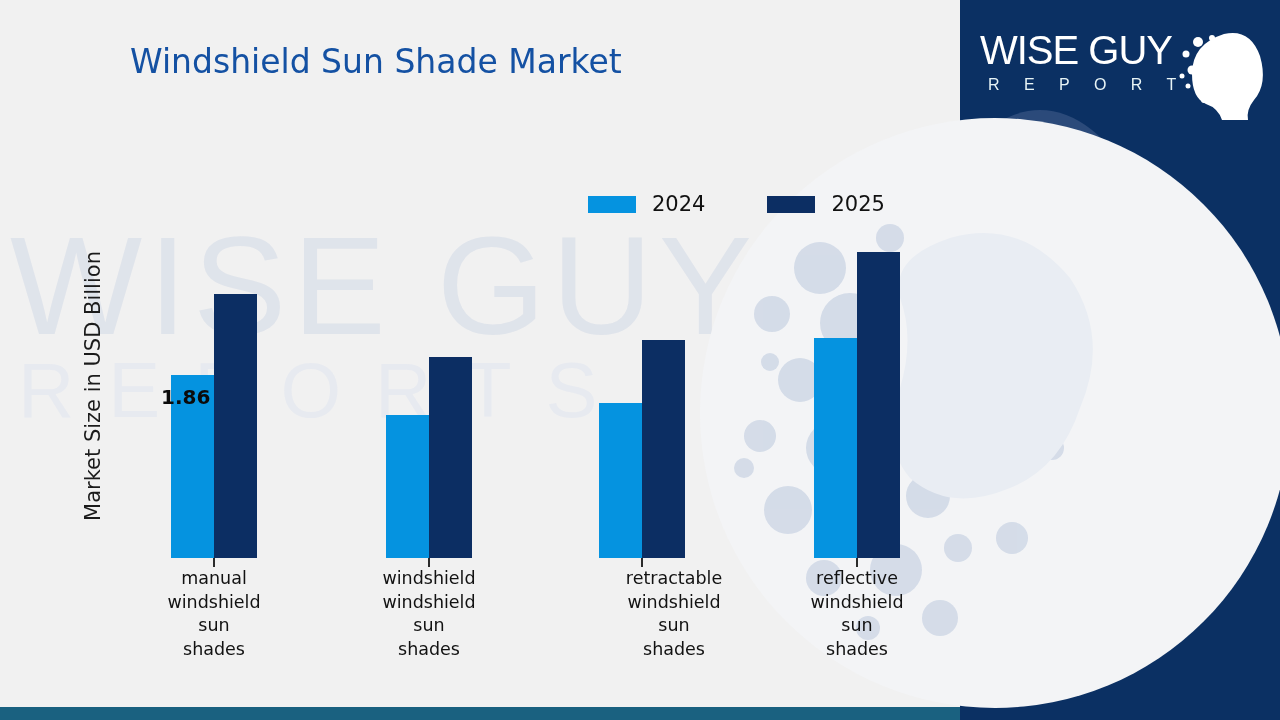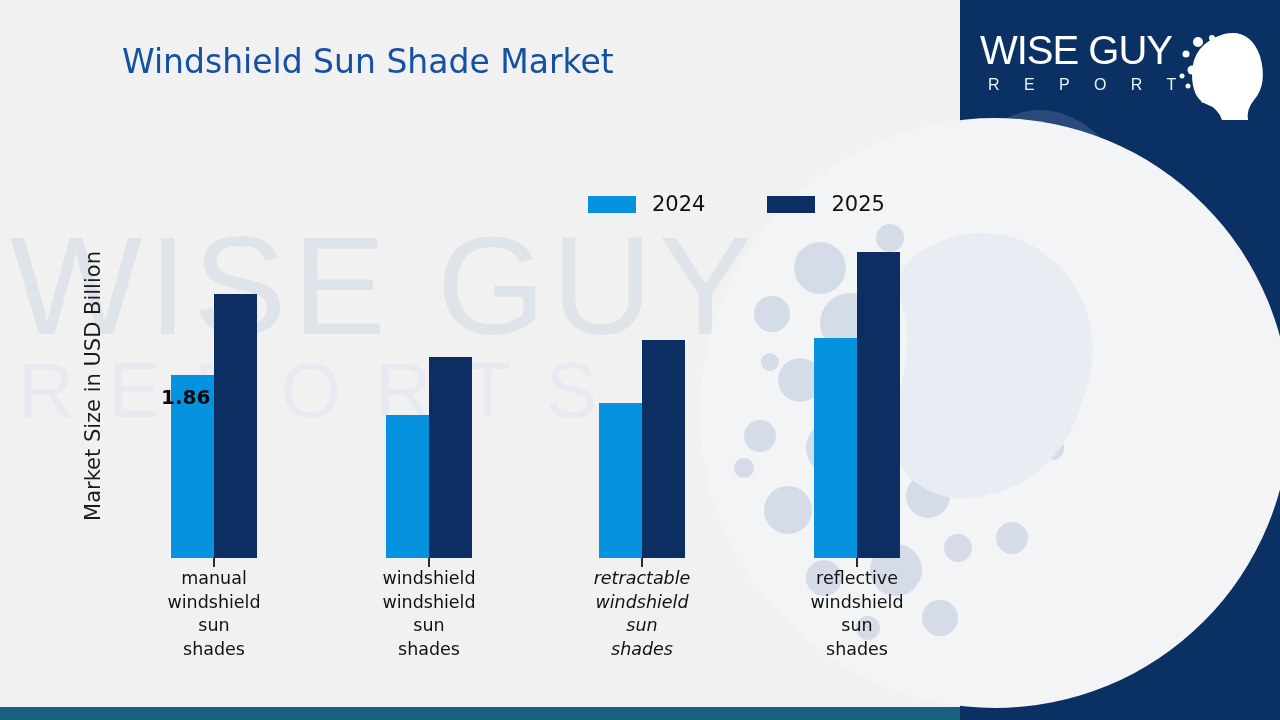--- a/index.html
+++ b/index.html
@@ -70,21 +70,21 @@
   }
   .wm-line2{
     position:absolute;left:8px;top:140px;width:900px;
     font-family:"Liberation Sans", sans-serif;
     font-size:78px;color:#e7eaf0;opacity:.9;letter-spacing:34px;
     white-space:nowrap;
   }
 
   
   .chart-title{
-    position:absolute;left:122px;top:42px;
+    position:absolute;left:130px;top:42px;
     font-family:"DejaVu Sans", sans-serif;
     font-size:33px;color:#1451a3;white-space:nowrap;
   }
   .y-axis-label{
     position:absolute;left:-92px;top:374px;
     width:370px;text-align:center;
     transform:rotate(-90deg);
     font-size:21px;color:#1b1b1b;
     font-family:"DejaVu Sans", sans-serif;
     white-space:nowrap;
@@ -226,21 +226,21 @@
       <div class="tick" style="left: 428px; top: 558px;"></div>
       <div class="cat-label" style="left: 343px; width: 172px;">
         <div>windshield</div>
         <div>windshield</div>
         <div>sun</div>
         <div>shades</div>
       </div>
       <div class="bar" style="left: 599px; width: 43px; height: 155.46px; top: 402.54px; bottom: auto; background: rgb(5, 147, 224);"></div>
       <div class="bar" style="left: 642px; width: 43px; height: 218.431px; top: 339.569px; bottom: auto; background: rgb(12, 46, 99);"></div>
       <div class="tick" style="left: 641px; top: 558px;"></div>
-      <div class="cat-label" style="left: 556px; width: 172px; font-style: italic;">
+      <div class="cat-label" style="left: 588px; width: 172px;">
         <div>retractable</div>
         <div>windshield</div>
         <div>sun</div>
         <div>shades</div>
       </div>
       <div class="bar" style="left: 814px; width: 43px; height: 220.399px; top: 337.601px; bottom: auto; background: rgb(5, 147, 224);"></div>
       <div class="bar" style="left: 857px; width: 43px; height: 306px; top: 252px; bottom: auto; background: rgb(12, 46, 99);"></div>
       <div class="tick" style="left: 856px; top: 558px;"></div>
       <div class="cat-label" style="left: 771px; width: 172px;">
         <div>reflective</div>

